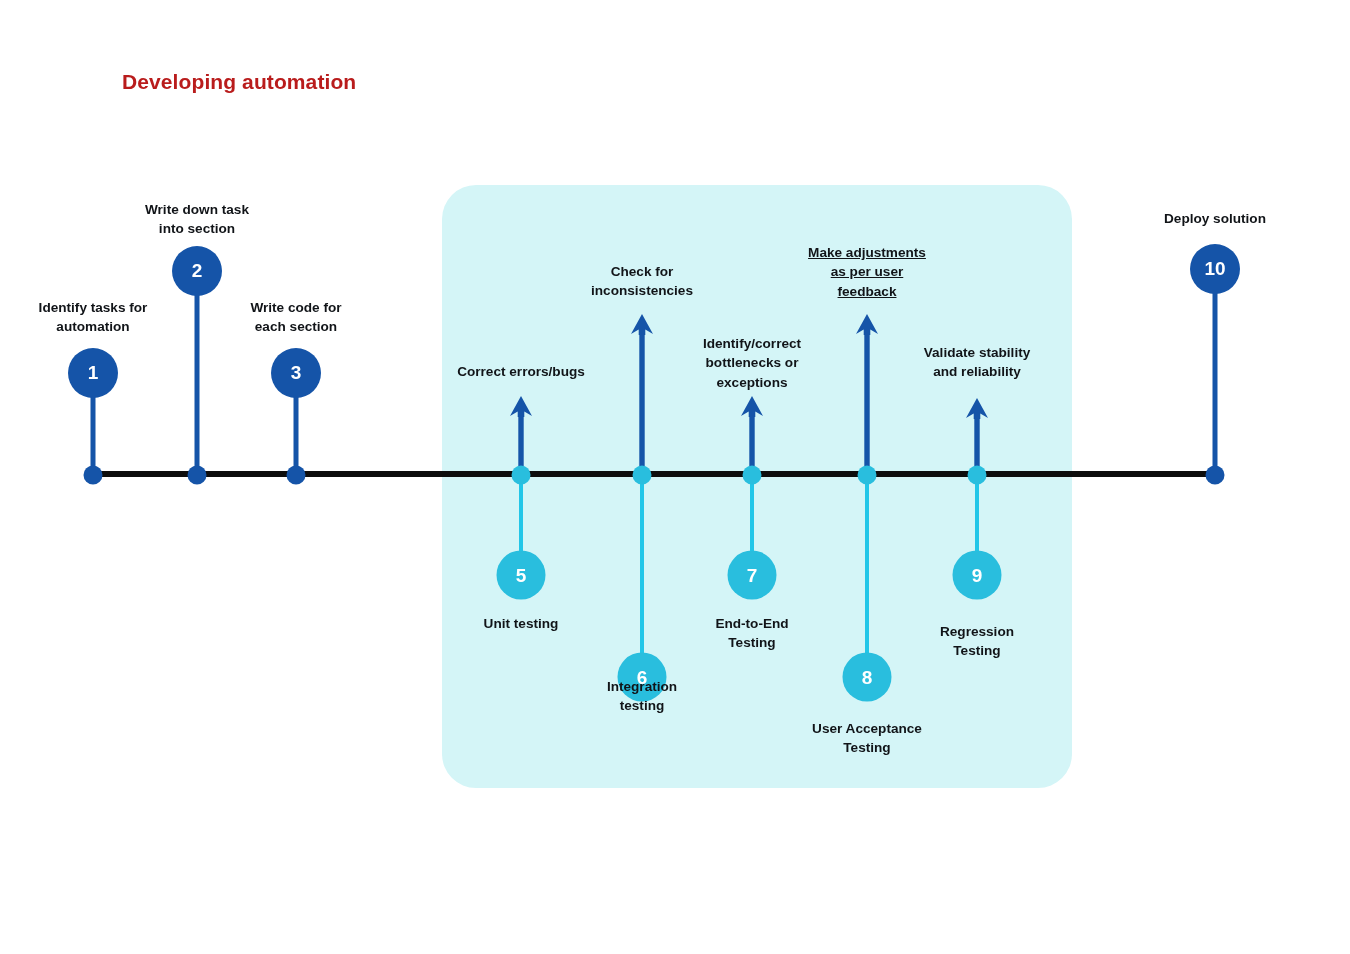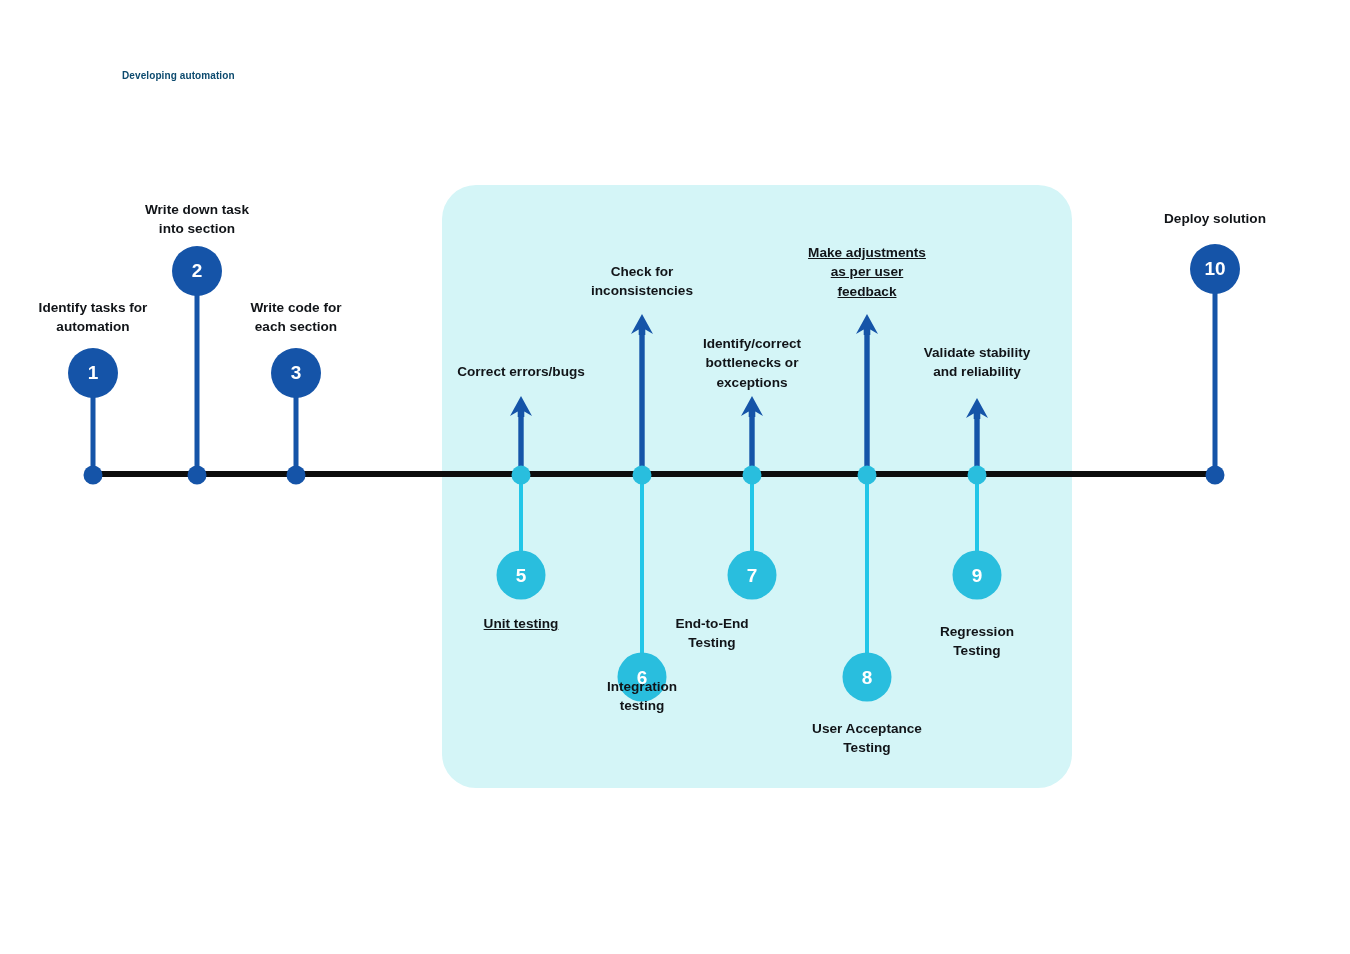--- a/index.html
+++ b/index.html
@@ -17,23 +17,23 @@
     height: 954px;
     background: #ffffff;
     overflow: hidden;
   }
 
   
   .diagram-title {
     position: absolute;
     left: 122px;
     top: 70px;
-    font-size: 10px;
-    font-weight: bold;
-    color: #0c4a6e;
+    font-size: 21px;
+    font-weight: bold;
+    color: #b91c1c;
     letter-spacing: 0.1px;
     white-space: nowrap;
   }
 
   
   .phase-band {
     position: absolute;
     left: 442px;
     top: 185px;
     width: 630px;
@@ -152,21 +152,21 @@
       <div class="arrow" style="left: 521px; top: 396px; width: 26px; height: 78px;">
         <svg width="26" height="78" viewBox="0 0 26 78">
           <rect x="10.3" y="14" width="5.4" height="64" fill="#1554a8"></rect>
           <path d="M13 0 L24 20 L16.3 15.5 L16.3 21 L9.700000000000001 21 L9.700000000000001 15.5 L2 20 Z" fill="#1554a8"></path>
         </svg>
       </div>
       <div class="axis-dot cyan" style="left: 521px; top: 474.5px;"></div>
       <div class="bubble cyan sz-md" style="left: 521px; top: 575px;">
         <span>5</span>
       </div>
-      <div class="caption" style="left: 521px; top: 614px; width: 210px; margin-left: 0px; text-decoration: underline;">Unit testing</div>
+      <div class="caption" style="left: 521px; top: 614px; width: 210px; margin-left: 0px;">Unit testing</div>
       <div class="caption" style="left: 521px; top: 362px; width: 200px;">Correct errors/bugs</div>
       <div class="stem cyan" style="left: 642px; top: 474px; height: 203px;"></div>
       <div class="arrow" style="left: 642px; top: 314px; width: 26px; height: 160px;">
         <svg width="26" height="160" viewBox="0 0 26 160">
           <rect x="10.3" y="14" width="5.4" height="146" fill="#1554a8"></rect>
           <path d="M13 0 L24 20 L16.3 15.5 L16.3 21 L9.700000000000001 21 L9.700000000000001 15.5 L2 20 Z" fill="#1554a8"></path>
         </svg>
       </div>
       <div class="axis-dot cyan" style="left: 642px; top: 474.5px;"></div>
       <div class="bubble cyan sz-md" style="left: 642px; top: 677px;">
@@ -180,21 +180,21 @@
       <div class="arrow" style="left: 752px; top: 396px; width: 26px; height: 78px;">
         <svg width="26" height="78" viewBox="0 0 26 78">
           <rect x="10.3" y="14" width="5.4" height="64" fill="#1554a8"></rect>
           <path d="M13 0 L24 20 L16.3 15.5 L16.3 21 L9.700000000000001 21 L9.700000000000001 15.5 L2 20 Z" fill="#1554a8"></path>
         </svg>
       </div>
       <div class="axis-dot cyan" style="left: 752px; top: 474.5px;"></div>
       <div class="bubble cyan sz-md" style="left: 752px; top: 575px;">
         <span>7</span>
       </div>
-      <div class="caption" style="left: 712px; top: 614px; width: 210px; margin-left: 0px;">End-to-End
+      <div class="caption" style="left: 752px; top: 614px; width: 210px; margin-left: 0px;">End-to-End
 Testing</div>
       <div class="caption" style="left: 752px; top: 334px; width: 200px; text-align: center;">Identify/correct
 bottlenecks or
 exceptions</div>
       <div class="stem cyan" style="left: 867px; top: 474px; height: 203px;"></div>
       <div class="arrow" style="left: 867px; top: 314px; width: 26px; height: 160px;">
         <svg width="26" height="160" viewBox="0 0 26 160">
           <rect x="10.3" y="14" width="5.4" height="146" fill="#1554a8"></rect>
           <path d="M13 0 L24 20 L16.3 15.5 L16.3 21 L9.700000000000001 21 L9.700000000000001 15.5 L2 20 Z" fill="#1554a8"></path>
         </svg>

